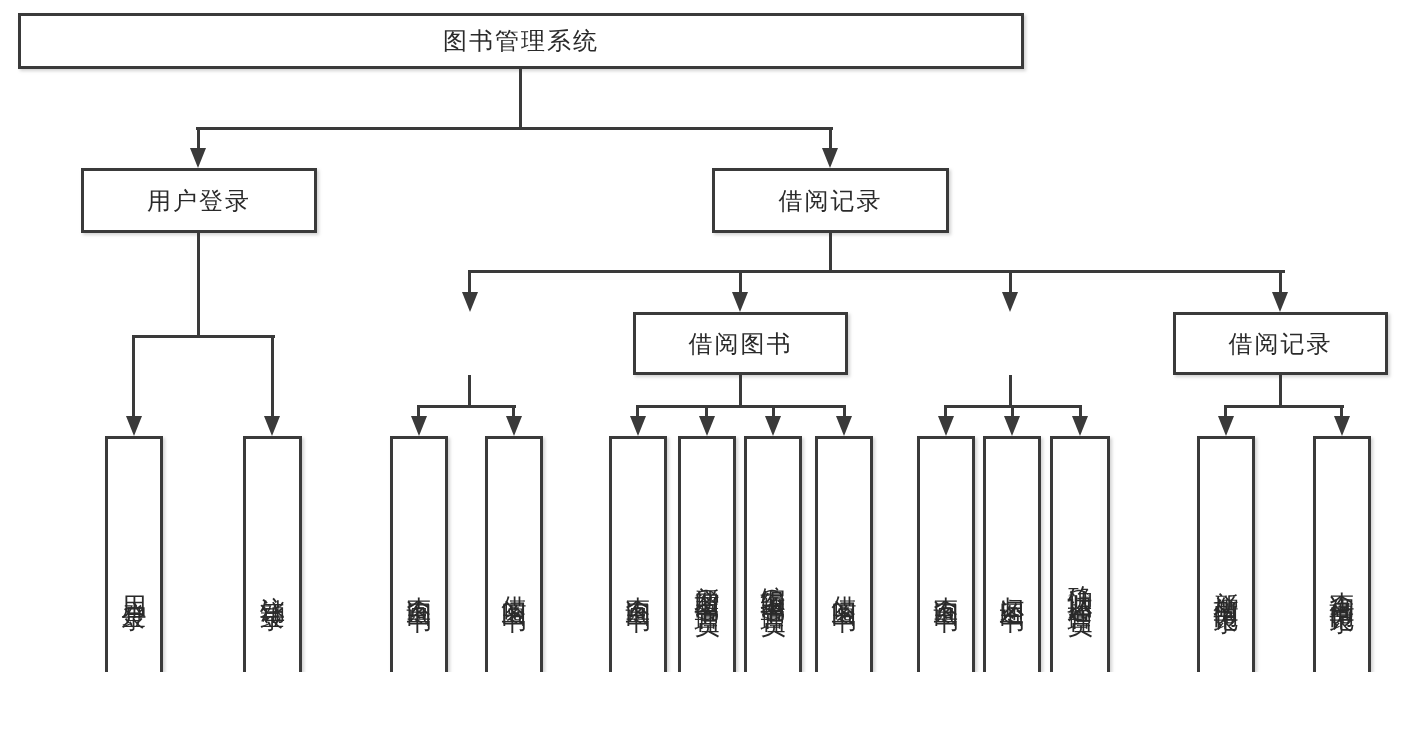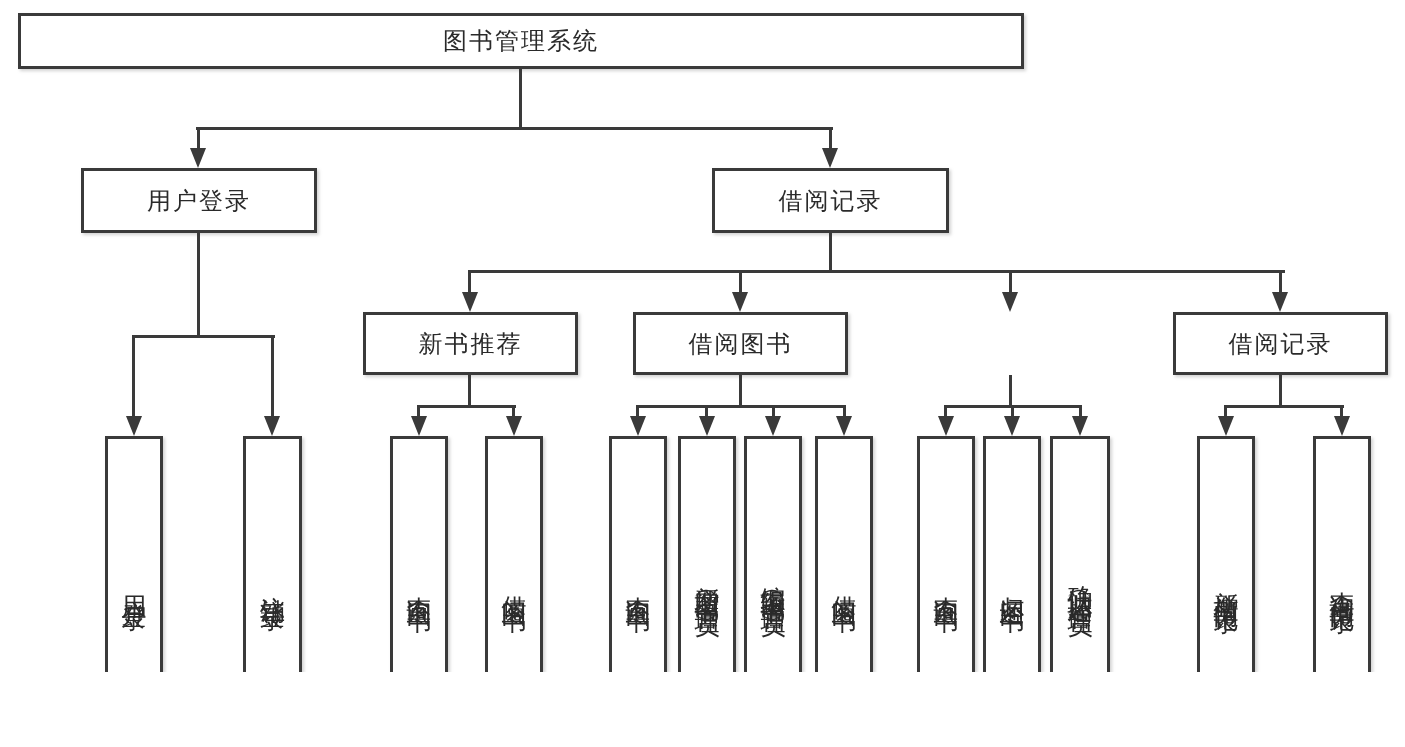--- a/index.html
+++ b/index.html
@@ -42,21 +42,20 @@
 </head>
 <body>
 
 <div id="stage">
 
   <div class="box hbox" style="left:18px;top:13px;width:1006px;height:56px;">图书管理系统</div>
 
   <div class="box hbox" style="left:81px;top:168px;width:236px;height:65px;">用户登录</div>
   <div class="box hbox" style="left:712px;top:168px;width:237px;height:65px;">借阅记录</div>
 
-  <div class="box hbox" style="left:363px;top:312px;width:215px;height:63px;">新书推荐</div>
   <div class="box hbox" style="left:633px;top:312px;width:215px;height:63px;">借阅图书</div>
   <div class="box hbox" style="left:1173px;top:312px;width:215px;height:63px;">借阅记录</div>
 
   <div class="box vbox" style="left:105px;top:436px;width:58px;height:296px;">用户登录</div>
   <div class="box vbox" style="left:243px;top:436px;width:59px;height:296px;">注销登录</div>
 
   <div class="box vbox" style="left:390px;top:436px;width:58px;height:296px;">查询图书</div>
   <div class="box vbox" style="left:485px;top:436px;width:58px;height:296px;">借阅图书</div>
 
   <div class="box vbox" style="left:609px;top:436px;width:58px;height:296px;">查询图书</div>

